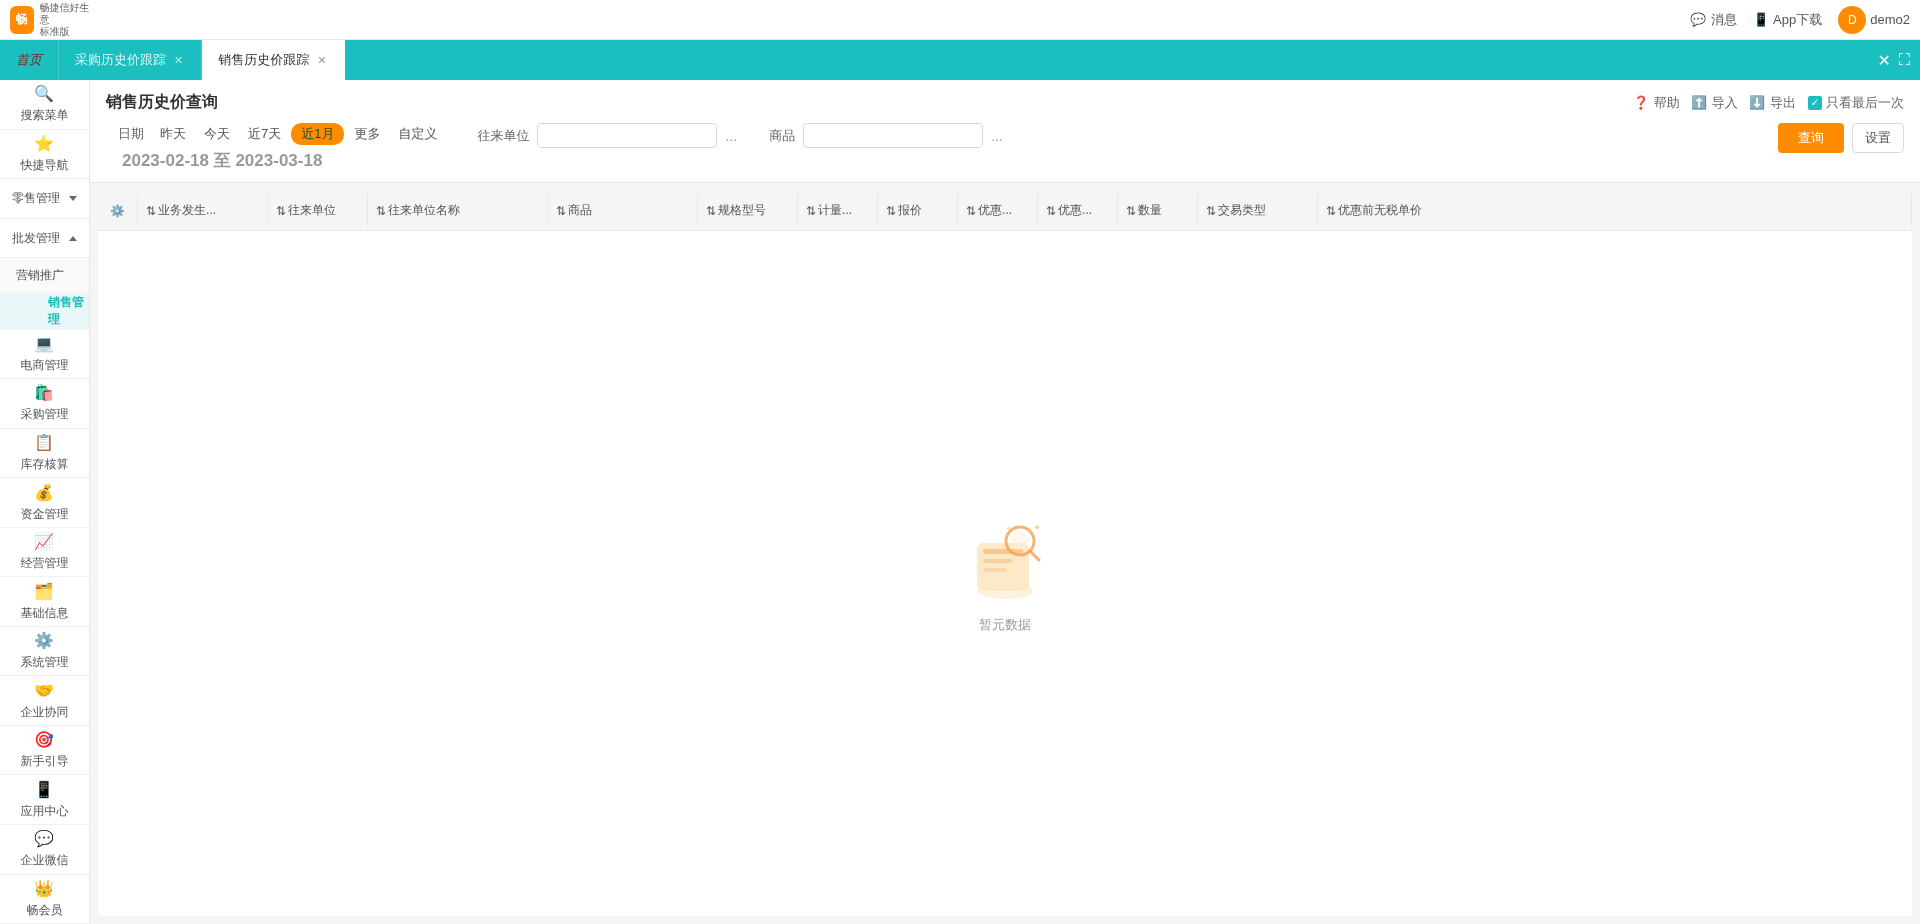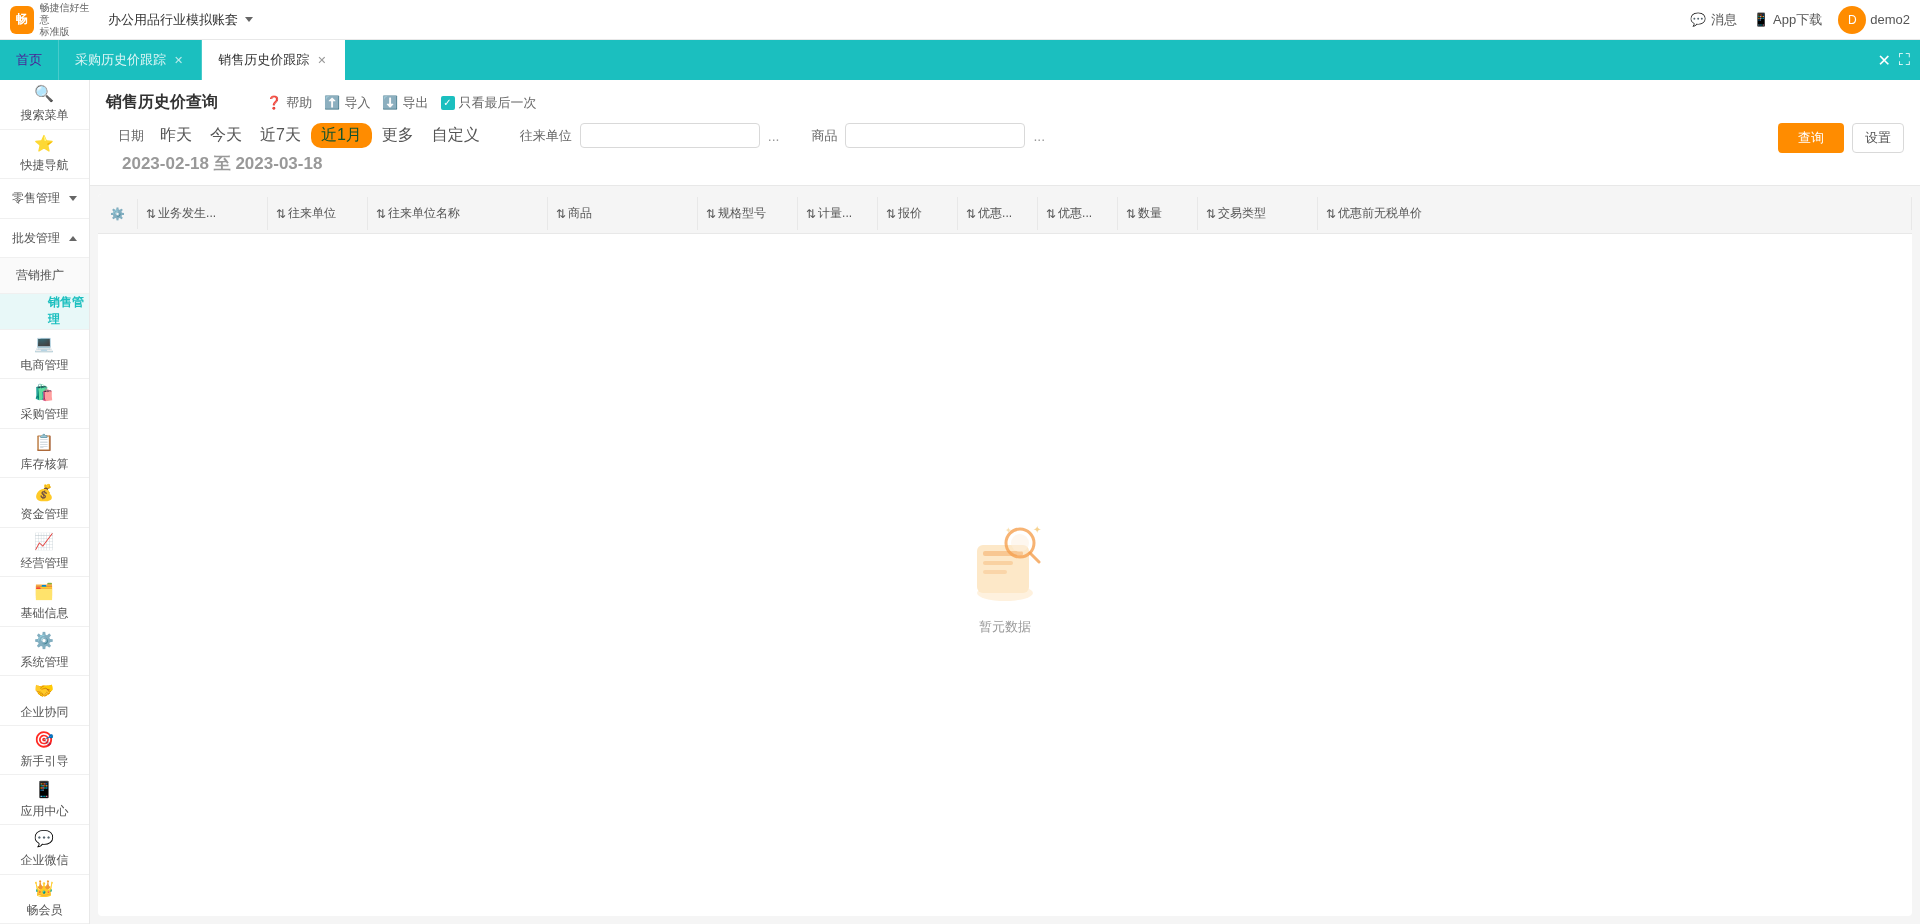--- a/index.html
+++ b/index.html
@@ -97,21 +97,22 @@
       gap: 6px;
       position: relative;
       border-right: 1px solid rgba(255,255,255,0.2);
     }
     .tab-item.active {
       background: #fff;
       color: #333;
     }
     .tab-item.home {
       background: transparent;
-      color: #4c1d95;
+      color: #7f1d1d;
+      font-style: italic;
     }
     .tab-close {
       font-size: 11px;
       color: rgba(255,255,255,0.7);
       line-height: 1;
       padding: 2px;
       border-radius: 2px;
     }
     .tab-item.active .tab-close {
       color: #999;
@@ -195,21 +196,21 @@
     
     .page-header {
       background: #fff;
       padding: 12px 16px 0;
       border-bottom: 1px solid #e8e8e8;
       flex-shrink: 0;
     }
     .page-title-row {
       display: flex;
       align-items: center;
-      justify-content: flex-start;
+      justify-content: space-between;
       margin-bottom: 10px;
       gap: 48px;
     }
     .page-title {
       font-size: 16px;
       font-weight: bold;
       color: #333;
     }
     .page-actions {
       display: flex;
@@ -253,21 +254,21 @@
     }
     .date-tabs {
       display: flex;
       align-items: center;
       gap: 2px;
     }
     .date-tab {
       padding: 2px 8px;
       border-radius: 3px;
       cursor: pointer;
-      font-size: 16px;
+      font-size: 13px;
       color: #555;
     }
     .date-tab.active {
       background: #ff8c00;
       color: #14532d;
       border-radius: 10px;
       padding: 2px 10px;
     }
     .date-range-text {
       font-size: 17px;
@@ -389,24 +390,20 @@
 </head>
 <body>
 
 <div class="top-bar">
   <div class="logo-area">
     <div class="logo-icon">畅</div>
     <div class="logo-text">
       <div>畅捷信好生意</div>
       <div>标准版</div>
     </div>
-  </div>
-  <div class="app-selector">
-    <span>办公用品行业模拟账套</span>
-    <span class="chevron-down"></span>
   </div>
   <div class="top-bar-right">
     <div class="top-bar-btn">
       <span>💬</span>
       <span>消息</span>
     </div>
     <div class="top-bar-btn">
       <span>📱</span>
       <span>App下载</span>
     </div>

